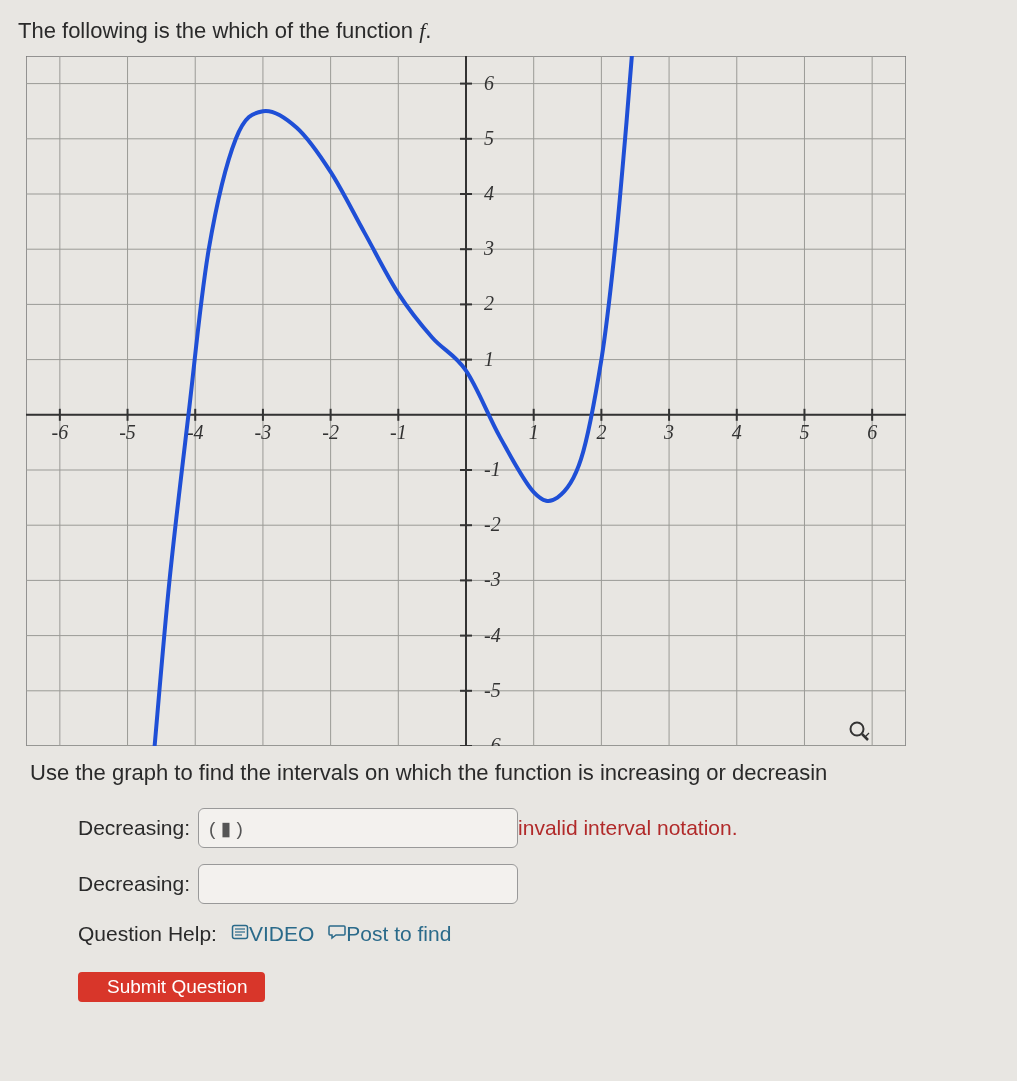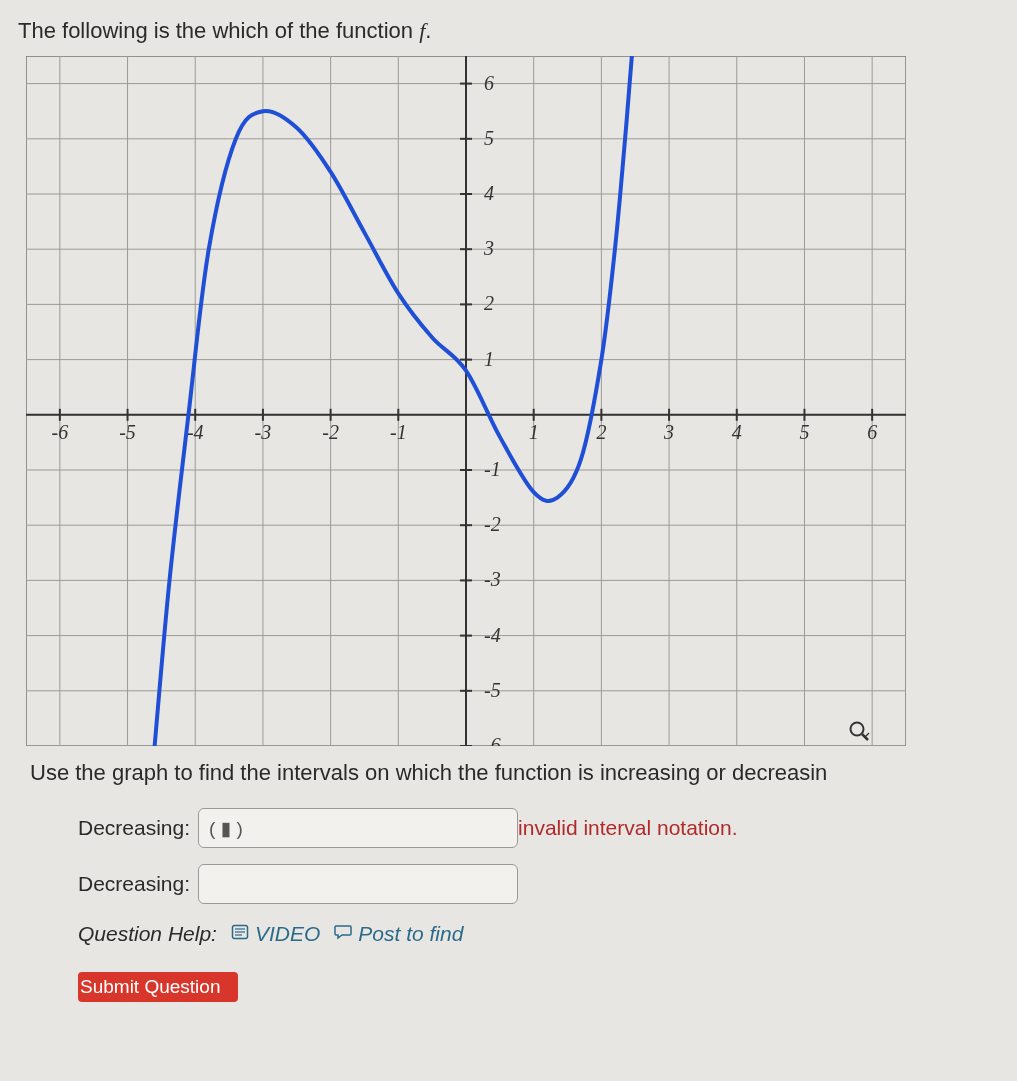--- a/index.html
+++ b/index.html
@@ -56,37 +56,35 @@
   .feedback {
     color: #b12a2a;
     font-size: 21px;
   }
   .help-row {
     margin: 18px 0 26px 60px;
     font-size: 21px;
     display: flex;
     align-items: center;
     gap: 14px;
-    font-style: italic;
   }
   .help-link {
     color: #2a6a8a;
     display: inline-flex;
     align-items: flex-end;
-    gap: 6px;
     cursor: pointer;
   }
   .vicon, .cicon { display:inline-block; }
   .submit-btn {
     margin-left: 60px;
     background: #d8362a;
     color: #fff;
     border: none;
     border-radius: 4px;
-    padding: 10px 18px 20px 2px;
+    padding: 10px 18px 20px 29px;
     font-size: 19px;
     cursor: pointer;
     height: 30px;
     overflow: hidden;
     line-height: 10px;
   }
 </style>
 </head>
 <body>
 

